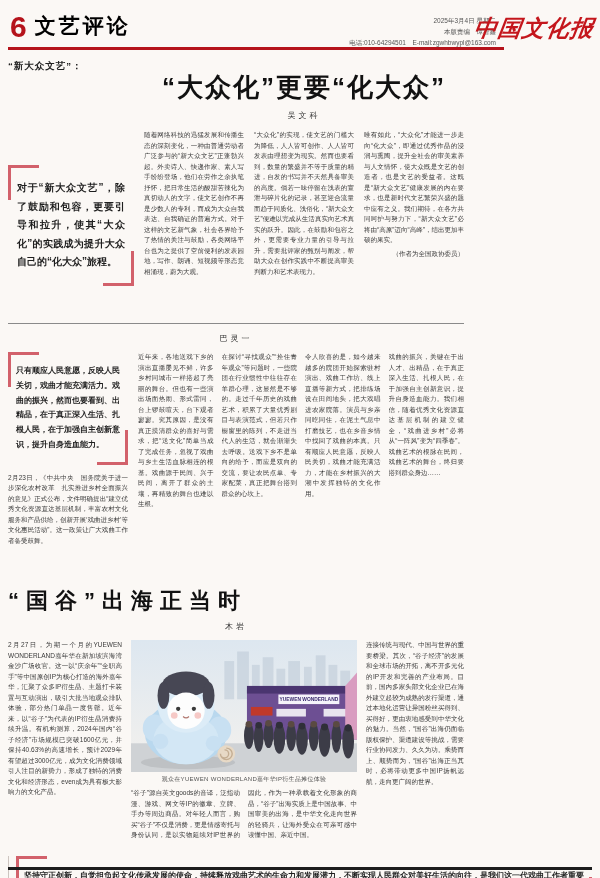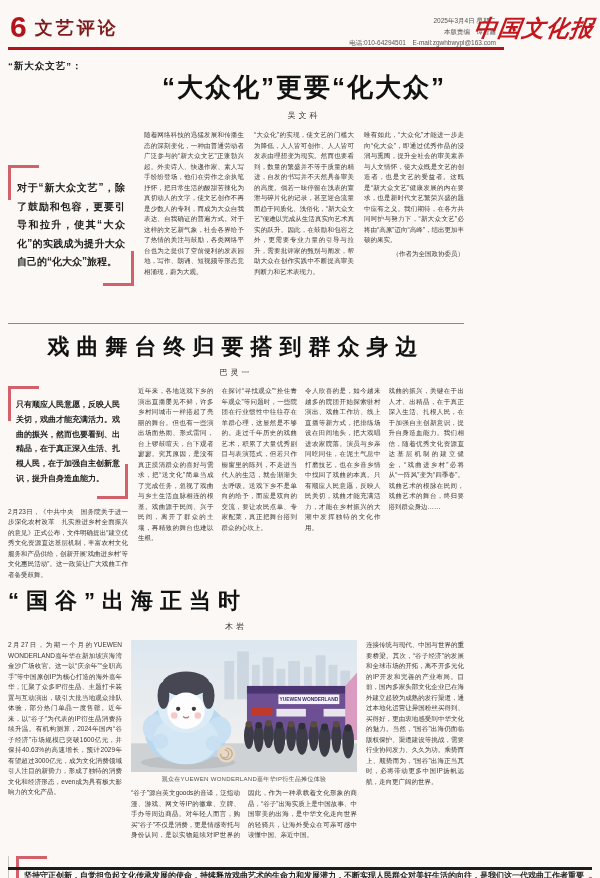--- a/index.html
+++ b/index.html
@@ -6,21 +6,21 @@
   html,body { width:600px; height:878px; }
   body {
     font-family:"Liberation Sans","DejaVu Sans",sans-serif;
     background:#faf7f4; color:#2b2b2b; overflow:hidden;
   }
   .page { position:relative; width:600px; height:878px; background:#fbf8f5; overflow:hidden; }
 
   
   .hdr-left { position:absolute; top:12px; left:10px; display:flex; align-items:flex-end; gap:8px; }
   .page-no { font-size:30px; font-weight:900; color:#b5131b; line-height:1; }
-  .section-title { font-size:18px; font-weight:900; color:#7f1d1d; letter-spacing:3px; padding-bottom:2px; }
+  .section-title { font-size:21px; font-weight:900; color:#000000; letter-spacing:3px; padding-bottom:2px; }
   .red-rule { position:absolute; top:47px; left:8px; width:496px; height:2.5px; background:#b5131b; }
   .hdr-meta { position:absolute; top:15px; right:104px; text-align:right; font-size:6.5px; line-height:1.7; color:#555; }
   .masthead { position:absolute; top:13px; right:6px; font-size:23px; font-weight:900; color:#c4161c;
               transform:skewX(-8deg); letter-spacing:1px; font-style:italic; }
 
   
   .main { position:absolute; top:60px; left:8px; right:8px; bottom:14px; display:flex; gap:8px;flex-direction:column; }
   .left-main { width:456px; flex:none; display:flex; flex-direction:column; }
   .right-col { flex:1; border-left:1px solid #cdc5c0; padding-left:7px; display:flex; flex-direction:column; }
 
@@ -117,21 +117,20 @@
               <span>唯有如此，“大众化”才能进一步走向“化大众”，即通过优秀作品的浸润与熏陶，提升全社会的审美素养与人文情怀，使大众既是文艺的创造者，也是文艺的受益者。这既是“新大众文艺”健康发展的内在要求，也是新时代文艺繁荣兴盛的题中应有之义。我们期待，在各方共同呵护与努力下，“新大众文艺”必将由“高原”迈向“高峰”，结出更加丰硕的果实。</span>
               <span class="a-attr-inline">（作者为全国政协委员）</span>
             </div>
           </div>
         </div>
       </div>
 
       <div class="sep"></div>
 
       <div class="a2">
-        <div class="a2-title">戏曲舞台终归要搭到群众身边</div>
         <div class="byline">巴灵一</div>
         <div class="a2-body">
           <div class="a2-left">
             <div class="qbox">只有顺应人民意愿，反映人民关切，戏曲才能充满活力。戏曲的振兴，然而也要看到、出精品，在于真正深入生活、扎根人民，在于加强自主创新意识，提升自身造血能力。</div>
             <div class="bodytxt a2-lead">2月23日，《中共中央　国务院关于进一步深化农村改革　扎实推进乡村全面振兴的意见》正式公布，文件明确提出“建立优秀文化资源直达基层机制，丰富农村文化服务和产品供给，创新开展‘戏曲进乡村’等文化惠民活动”。这一政策让广大戏曲工作者备受鼓舞。</div>
           </div>
           <div class="a2-cols">
             <div class="bodytxt">近年来，各地送戏下乡的演出直播屡见不鲜，许多乡村同城市一样搭起了亮丽的舞台。但也有一些演出场面热闹、形式雷同，台上锣鼓喧天，台下观者寥寥。究其原因，是没有真正摸清群众的喜好与需求，把“送文化”简单当成了完成任务，忽视了戏曲与乡土生活血脉相连的根基。戏曲源于民间、兴于民间，离开了群众的土壤，再精致的舞台也难以生根。</div>
             <div class="bodytxt">在探讨“寻找观众”“拴住青年观众”等问题时，一些院团在行业惯性中往往存在羊群心理，这显然是不够的。走过千年历史的戏曲艺术，积累了大量优秀剧目与表演范式，但若只作橱窗里的陈列，不走进当代人的生活，就会渐渐失去呼吸。送戏下乡不是单向的给予，而应是双向的交流，要让农民点单、专家配菜，真正把舞台搭到群众的心坎上。</div>
             <div class="bodytxt">令人欣喜的是，如今越来越多的院团开始探索驻村演出、戏曲工作坊、线上直播等新方式，把排练场设在田间地头，把大戏唱进农家院落。演员与乡亲同吃同住，在泥土气息中打磨技艺，也在乡音乡情中找回了戏曲的本真。只有顺应人民意愿，反映人民关切，戏曲才能充满活力，才能在乡村振兴的大潮中发挥独特的文化作用。</div>

